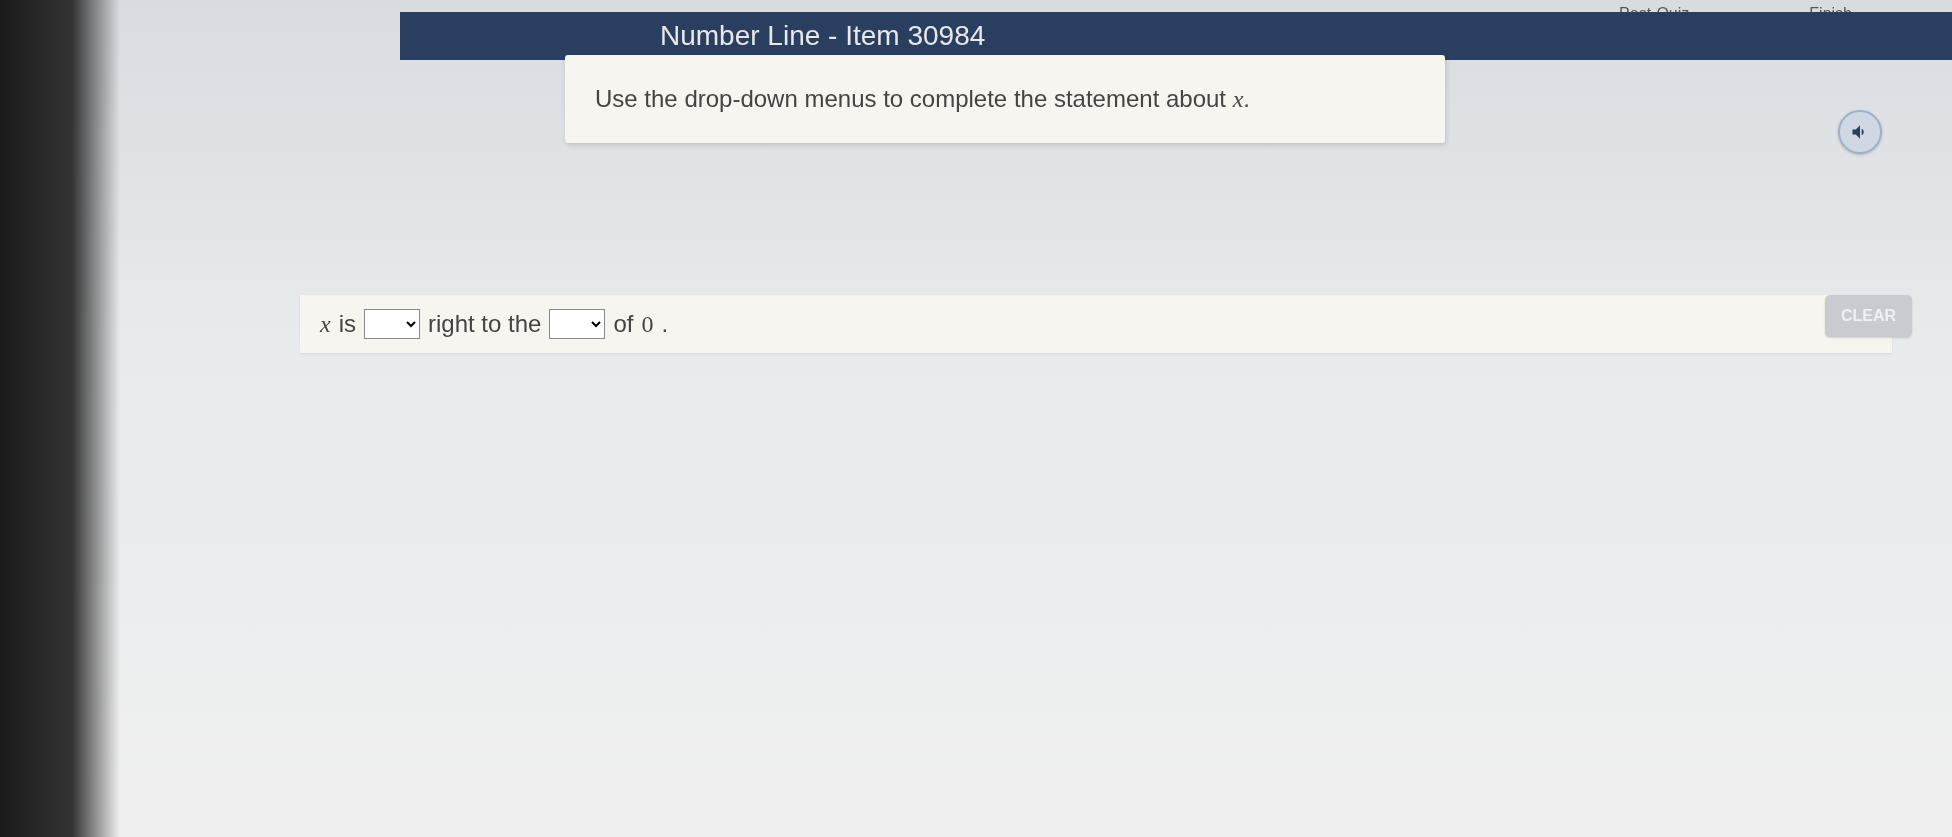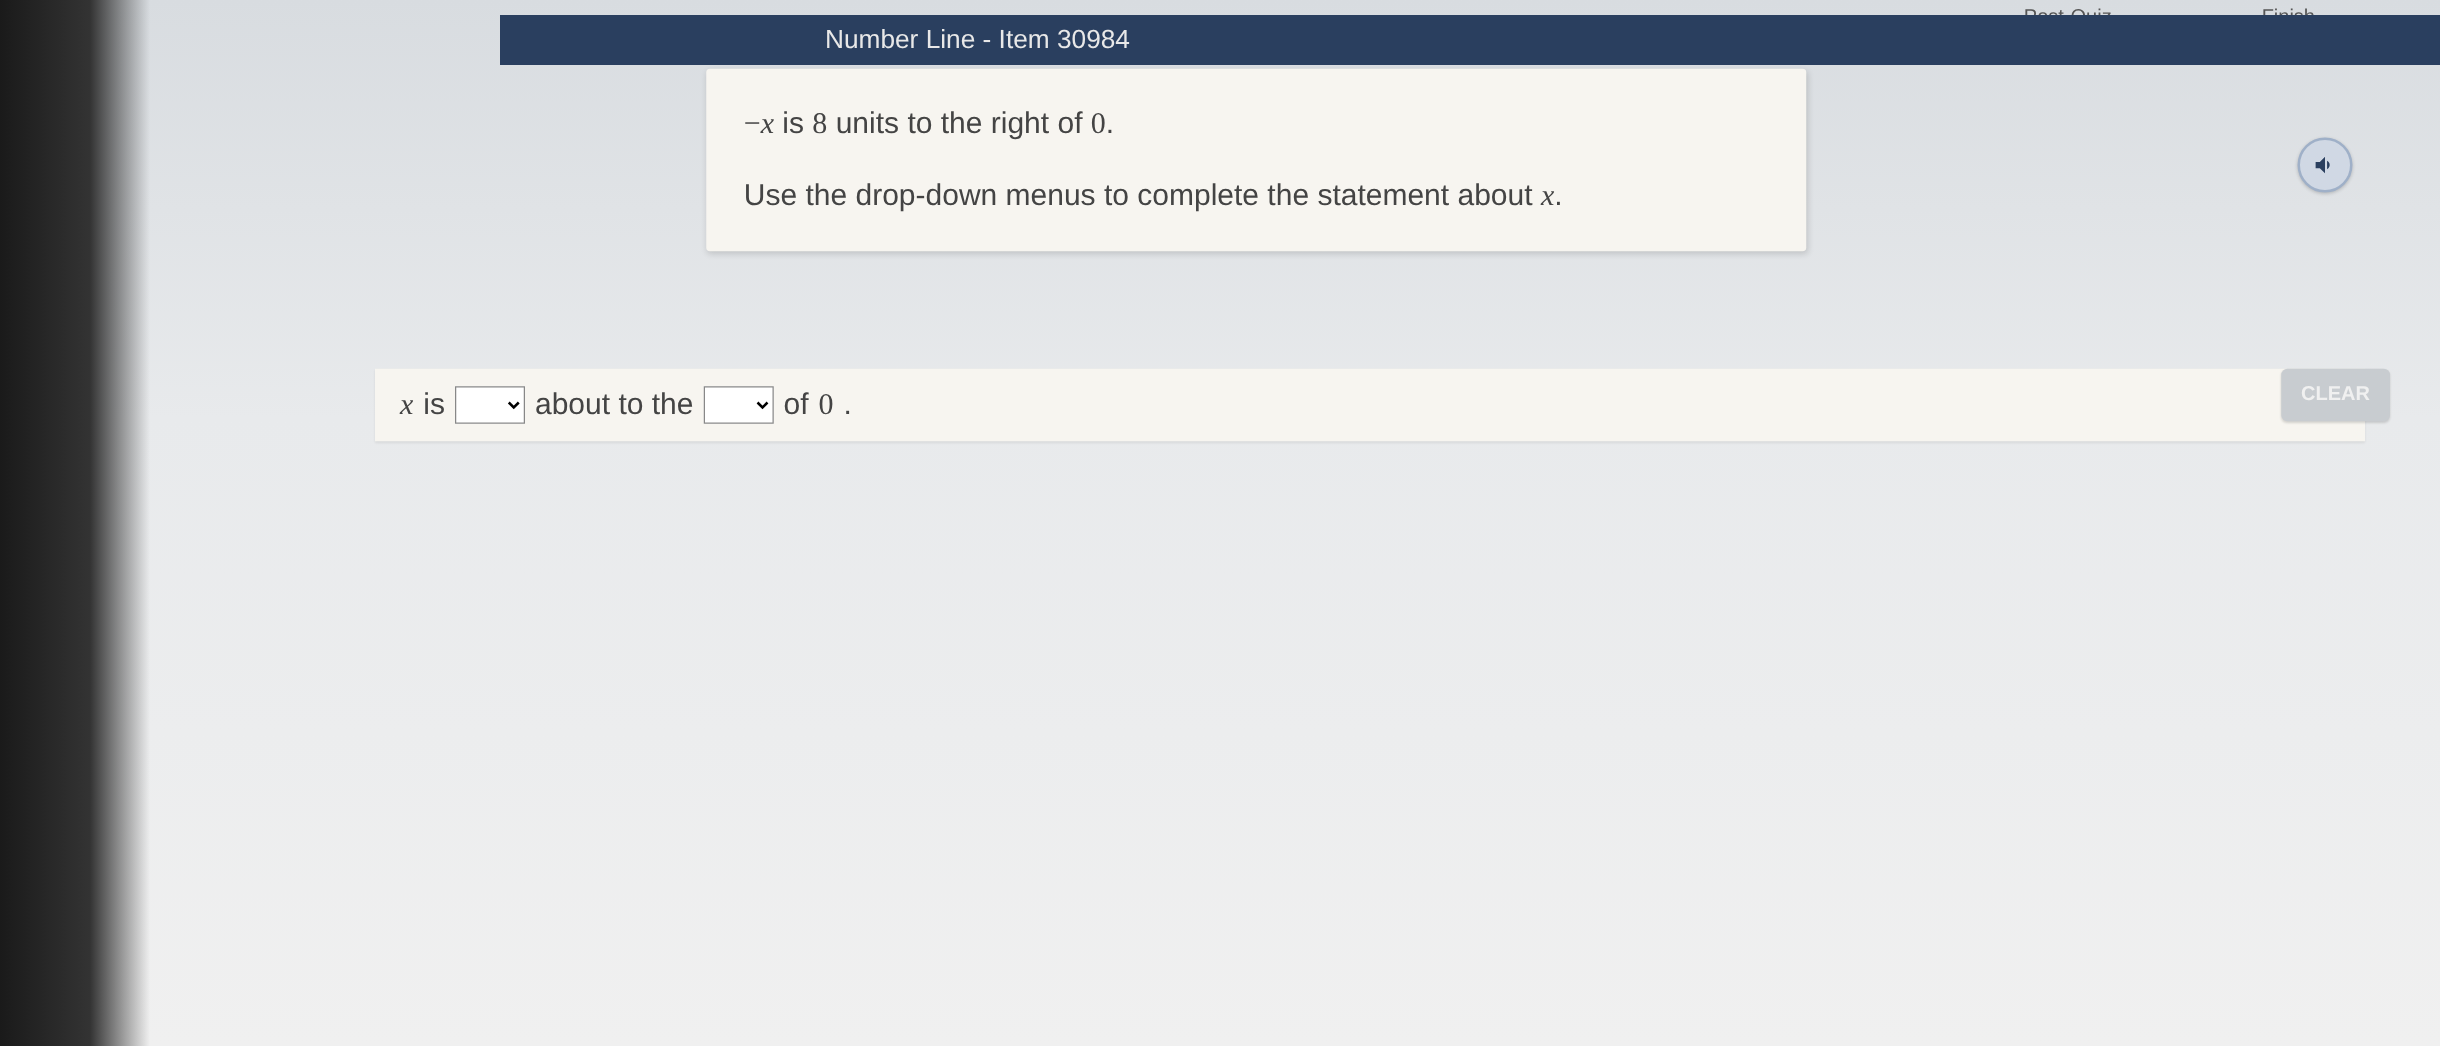--- a/index.html
+++ b/index.html
@@ -21,21 +21,21 @@
       display: flex;
       gap: 120px;
       padding: 5px 20px;
       font-size: 16px;
       color: #555;
     }
     .header-bar {
       background: #2a3f5f;
       color: #e8e8e8;
       padding: 8px 20px;
-      font-size: 21px;
+      font-size: 28px;
       font-weight: 500;
       position: absolute;
       top: 12px;
       left: 400px;
       right: 0;
       text-align: left;
       padding-left: 260px;
     }
     .question-card {
       background: #f7f5f0;
@@ -135,38 +135,35 @@
 <div class="top-nav">
   <span>Post-Quiz</span>
   <span>Finish</span>
 </div>
 
 <div class="header-bar">
   <span>Number Line - Item 30984</span>
 </div>
 
 <div class="question-card">
-  <div class="line1">
-    <span class="math-num">−</span><span class="math-var">x</span><span> is </span><span class="math-num">8</span><span> units to the right of </span><span class="math-num">0</span><span>.</span>
-  </div>
   <div class="line2">
     <span>Use the drop-down menus to complete the statement about </span><span class="math-var">x</span><span>.</span>
   </div>
 </div>
 
 <div class="audio-button">
   <svg viewBox="0 0 24 24">
     <path d="M3 9v6h4l5 5V4L7 9H3zm13.5 3c0-1.77-1.02-3.29-2.5-4.03v8.05c1.48-.73 2.5-2.25 2.5-4.02z"></path>
   </svg>
 </div>
 
 <div class="answer-row">
   <span class="math-var">x</span>
   <span> is </span>
   <select class="dropdown"></select>
-  <span> about to the </span>
+  <span> right to the </span>
   <select class="dropdown"></select>
   <span> of </span>
   <span class="math-num">0</span>
     <span>.</span>
 </div>
 
 <button class="clear-button">CLEAR</button>
 
 </body></html>

